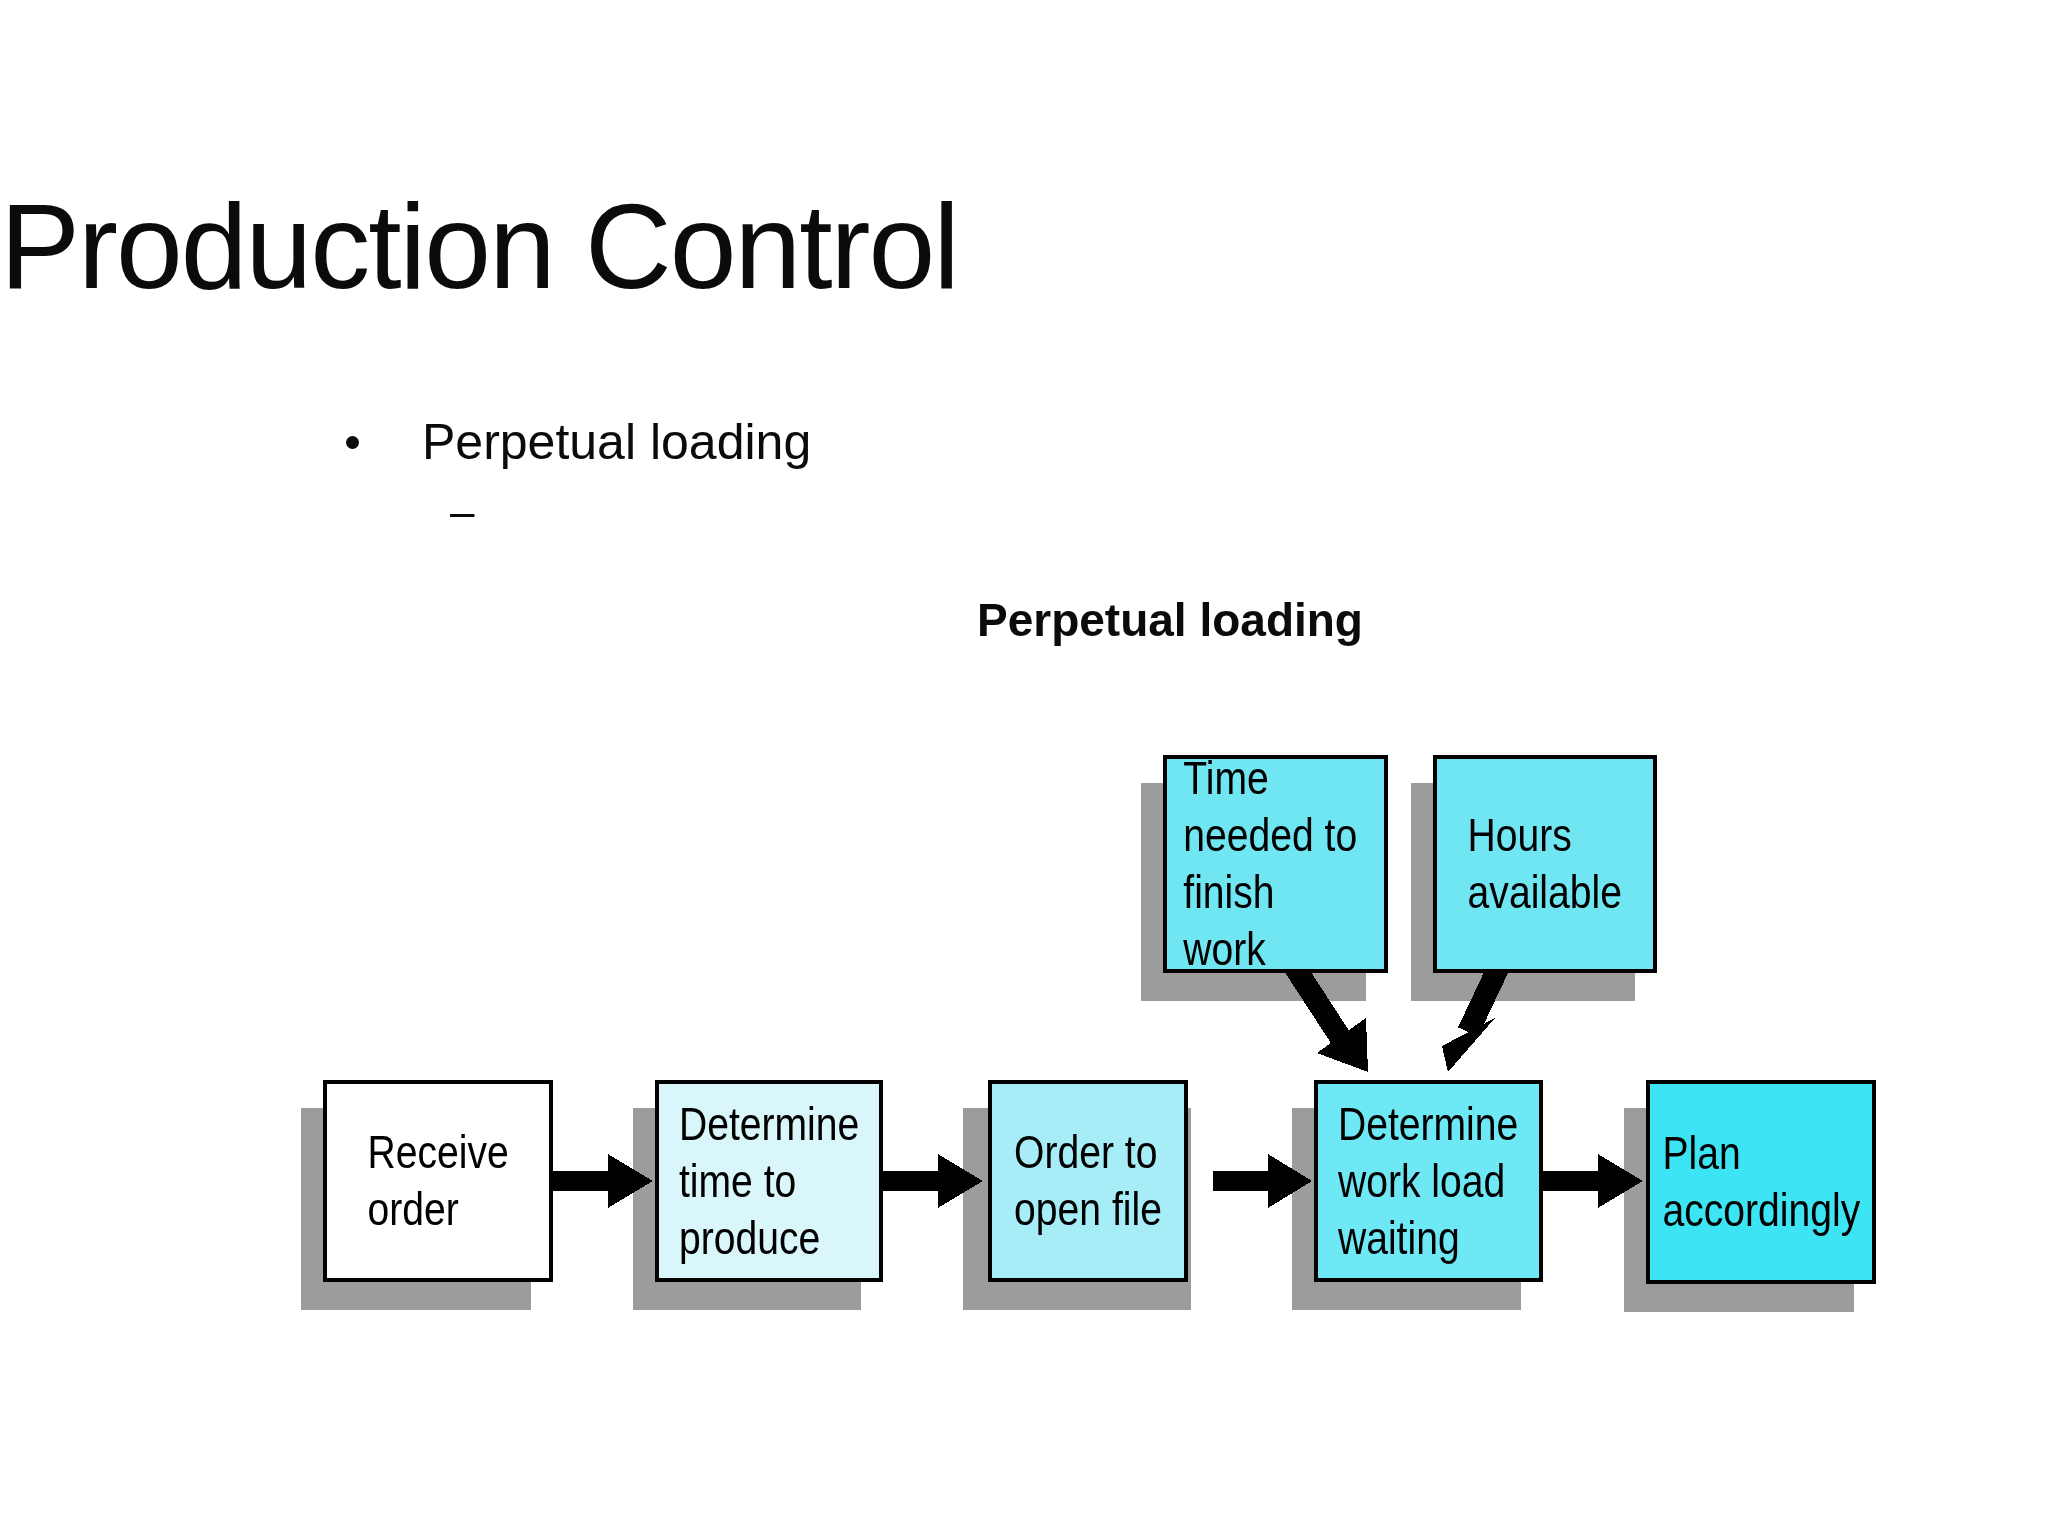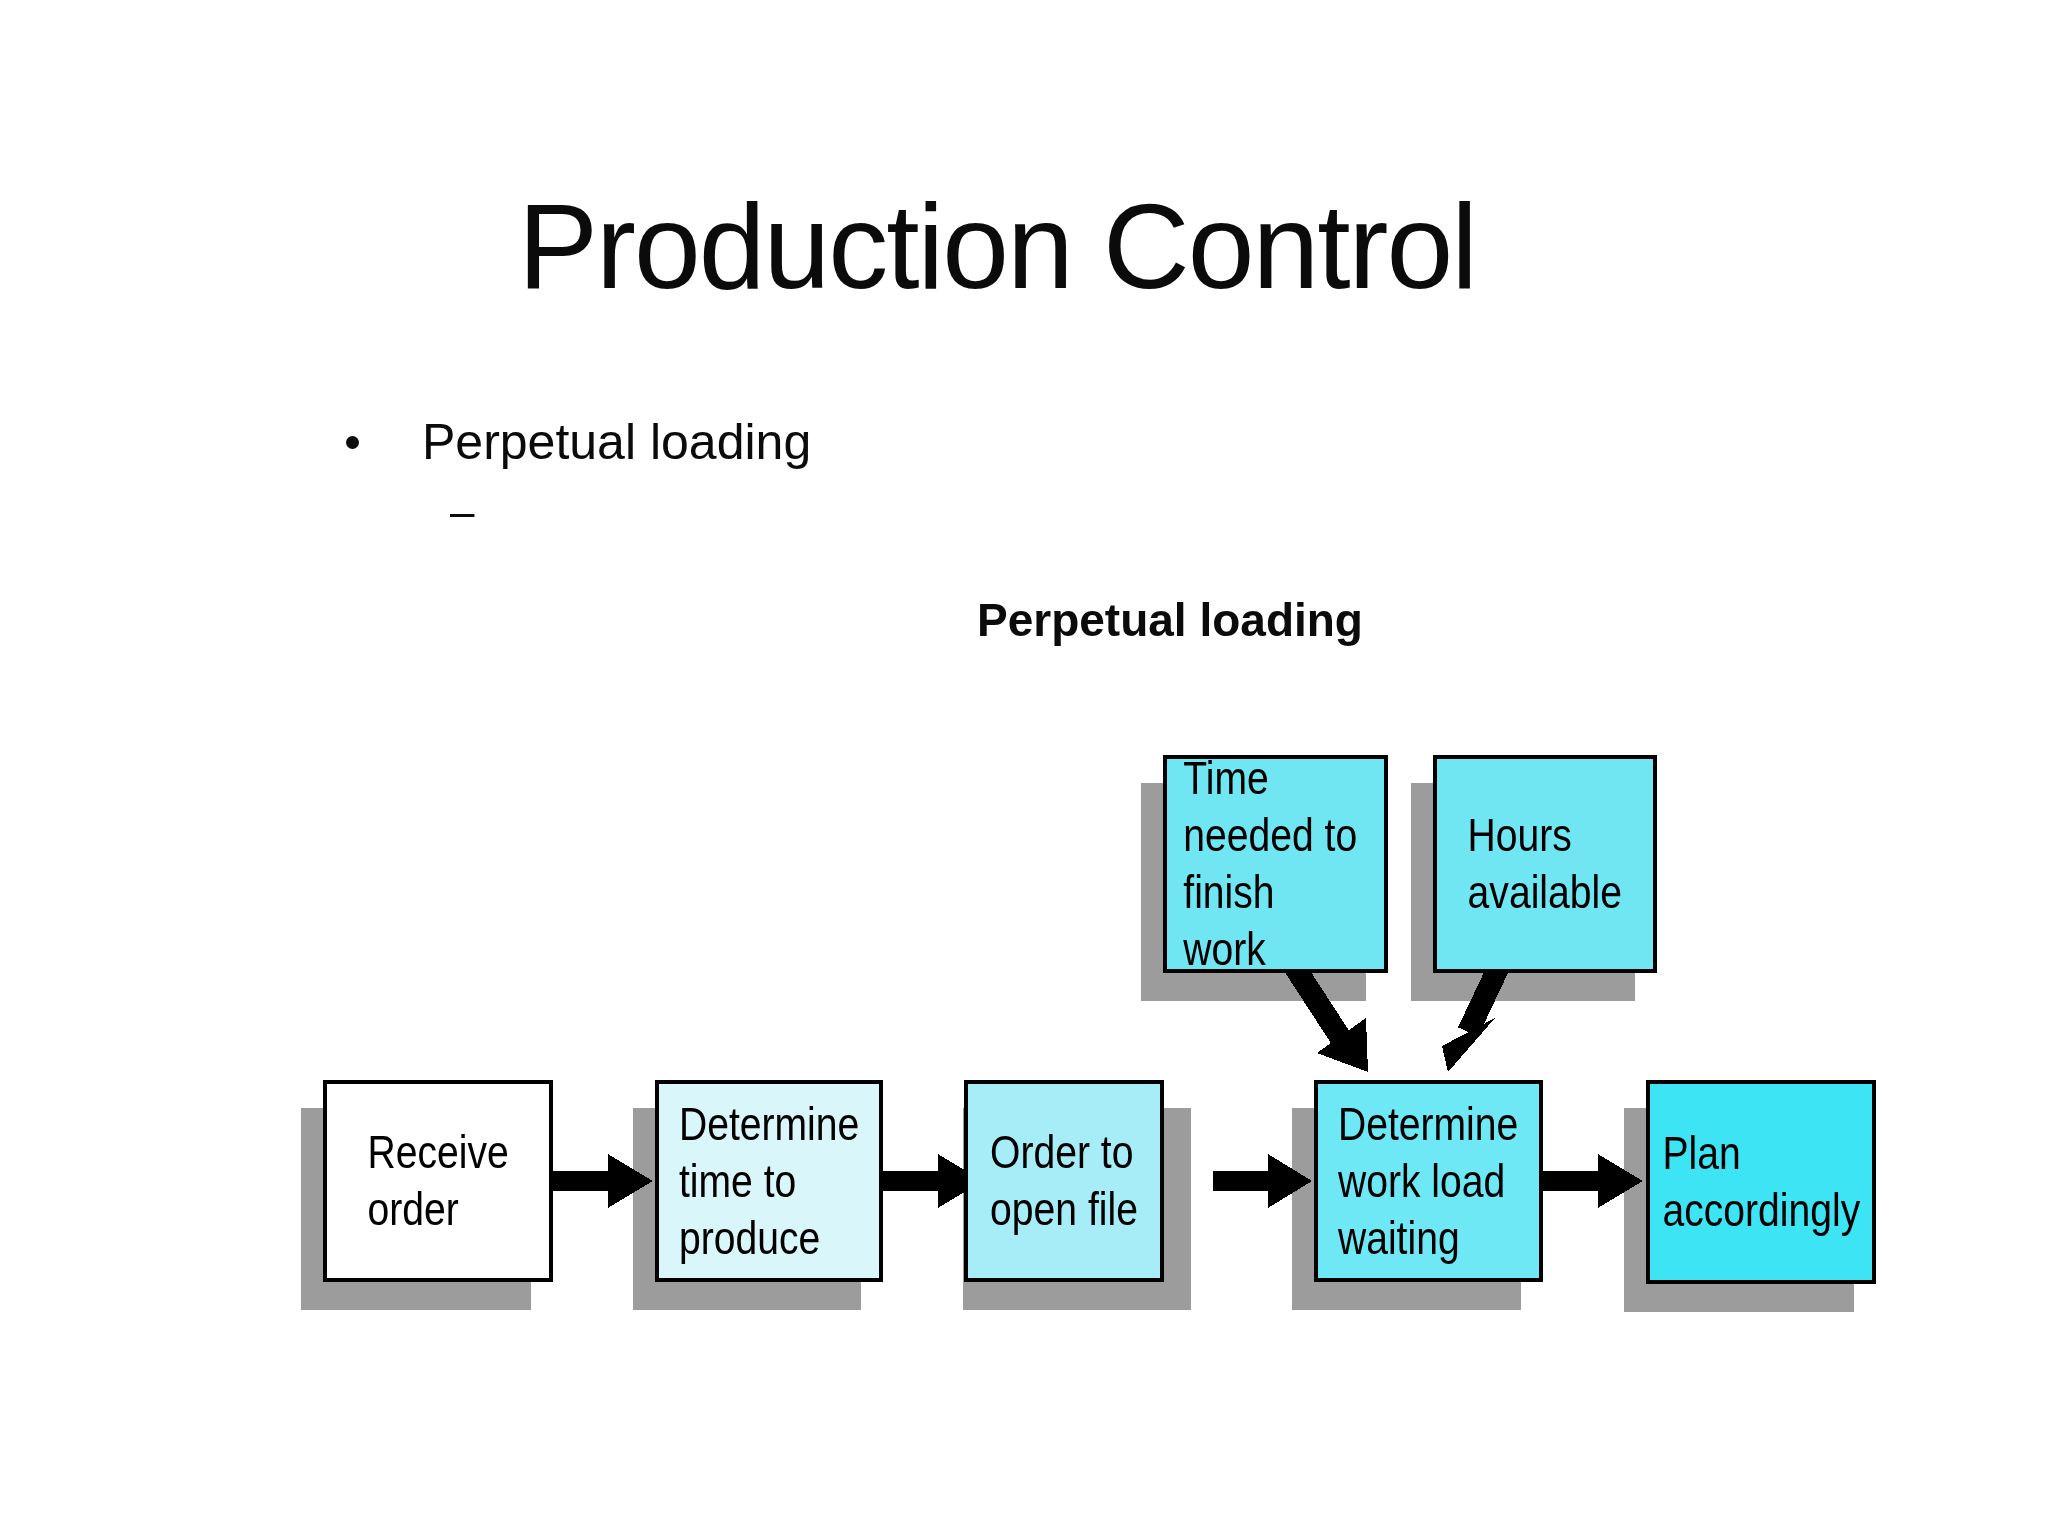--- a/index.html
+++ b/index.html
@@ -1,20 +1,20 @@
 <!DOCTYPE html>
 <html><head>
 <meta charset="utf-8">
 <style>
   html,body{margin:0;padding:0;background:#fff;}
   .slide{position:relative;width:2048px;height:1536px;background:#ffffff;overflow:hidden;
          font-family:"Liberation Sans", sans-serif;color:#000;}
 
   
-  .title{position:absolute;left:0;top:186px;width:1994px;text-align:center;
+  .title{position:absolute;left:0;top:186px;width:1994px;text-align:left;
          font-size:120px;line-height:1;letter-spacing:-2px;color:#0b0b0b;}
   .bullet-dot{position:absolute;left:346px;top:436px;width:13px;height:13px;
               background:#0b0b0b;border-radius:50%;}
   .bullet-text{position:absolute;left:422px;top:417px;font-size:50px;line-height:1;color:#0b0b0b;}
   .sub-dash{position:absolute;left:450px;top:490px;font-size:44px;line-height:1;color:#0b0b0b;}
   .sub-lines{position:absolute;left:529px;top:484px;font-size:46px;line-height:57px;
              white-space:nowrap;color:#0b0b0b;}
   .diagram-caption{position:absolute;left:970px;top:597px;width:400px;text-align:center;
                    font-size:46px;line-height:1;font-weight:bold;color:#0b0b0b;}
 
@@ -33,21 +33,21 @@
   .nd-hours{left:1433px;top:755px;width:224px;height:218px;}
 
   
   .sh-receive{left:301px;top:1108px;width:230px;height:202px;}
   .sh-dtime{left:633px;top:1108px;width:228px;height:202px;}
   .sh-order{left:963px;top:1108px;width:228px;height:202px;}
   .sh-work{left:1292px;top:1108px;width:229px;height:202px;}
   .sh-plan{left:1624px;top:1108px;width:230px;height:204px;}
   .nd-receive{left:323px;top:1080px;width:230px;height:202px;}
   .nd-dtime{left:655px;top:1080px;width:228px;height:202px;}
-  .nd-order{left:964px;top:1080px;width:200px;height:202px;}
+  .nd-order{left:988px;top:1080px;width:200px;height:202px;}
   .nd-work{left:1314px;top:1080px;width:229px;height:202px;}
   .nd-plan{left:1646px;top:1080px;width:230px;height:204px;}
 </style>
 </head>
 <body>
 
 <div class="slide">
 
   <div class="title">Production Control</div>
 

